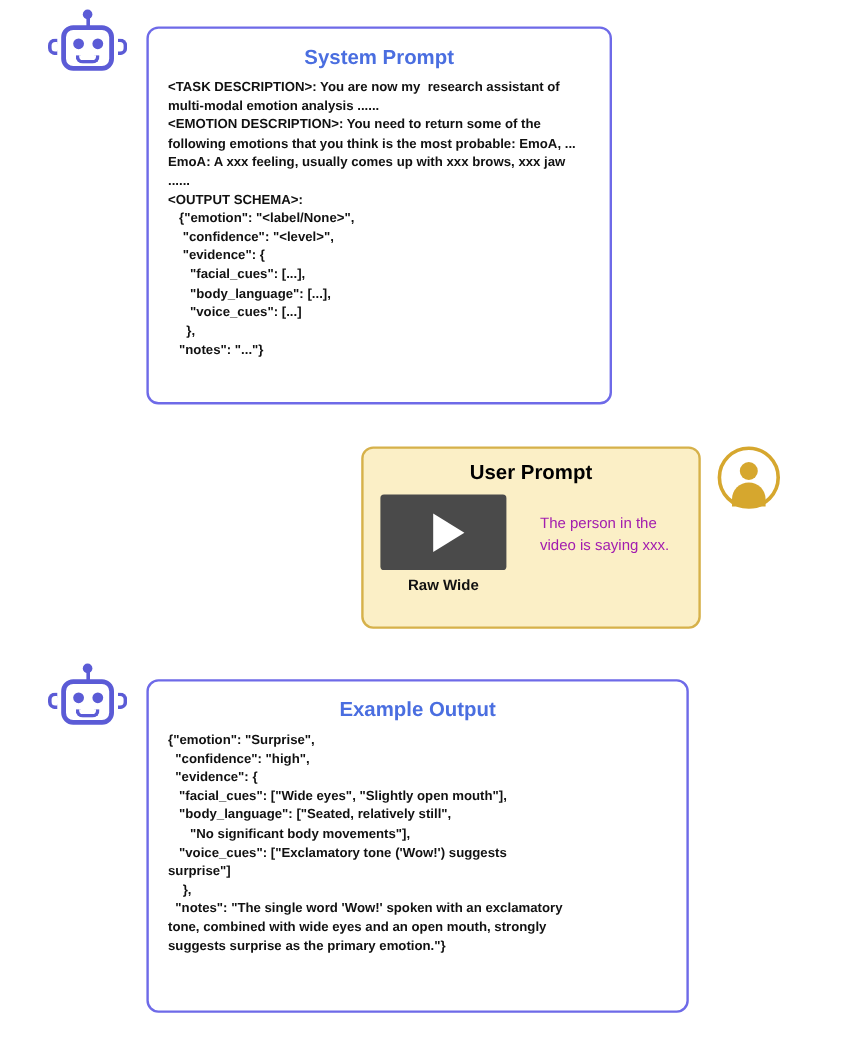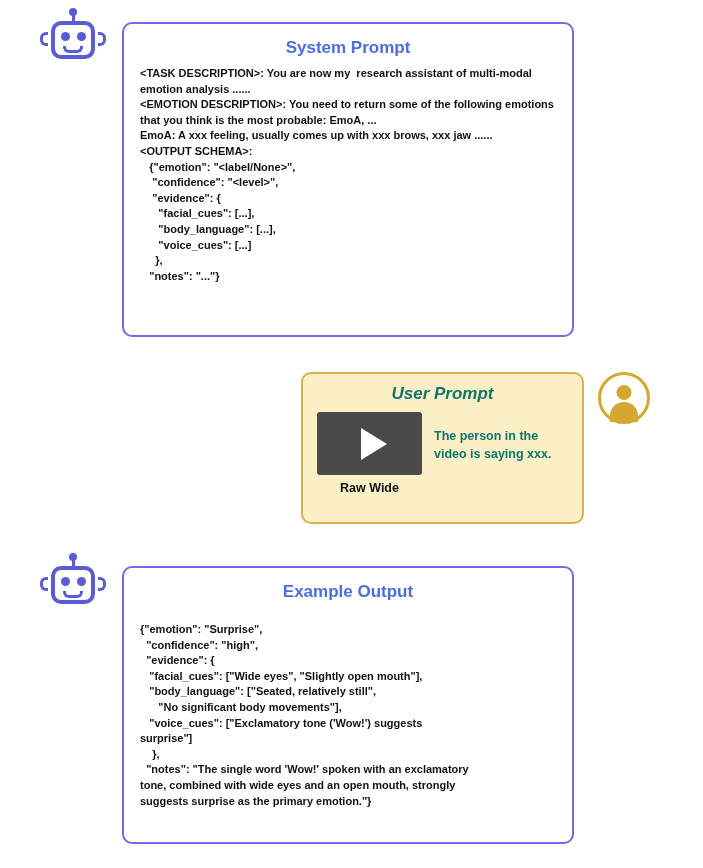--- a/index.html
+++ b/index.html
@@ -131,35 +131,35 @@
   .card.gold {
     border: 2px solid #d6b14a;
     background: #fbefc6;
   }
   .card-title {
     text-align: center;
     font-weight: bold;
     font-size: 17px;
   }
   .card.blue .card-title { color: #4a6ee0; }
-  .card.gold .card-title { color: #0f766e; font-style: italic; }
+  .card.gold .card-title { color: #000000; }
 
   .body-text {
     font-size: 11px;
     line-height: 1.42;
     color: #111111;
     font-weight: bold;
     white-space: pre-wrap;
   }
 
   
   #system-card {
     left: 122px;
     top: 22px;
-    width: 452px;
+    width: 388px;
     height: 315px;
     padding: 14px 16px 10px 16px;
   }
   #system-card .card-title { margin-bottom: 8px; }
 
   
   #user-card {
     left: 301px;
     top: 372px;
     width: 283px;
@@ -193,35 +193,36 @@
   .video-caption {
     margin-top: 6px;
     font-size: 12.5px;
     font-weight: bold;
     color: #111111;
     text-align: center;
     width: 105px;
   }
   .video-side-text {
     font-size: 12.5px;
-    font-weight: bold;
-    color: #0f766e;
+    font-weight: normal;
+    color: #a21caf;
     line-height: 1.4;
     padding-top: 16px;
+    margin-left: 16px;
   }
 
   
   #output-card {
     left: 122px;
     top: 566px;
     width: 452px;
     height: 278px;
     padding: 14px 16px 10px 16px;
   }
-  #output-card .card-title { margin-bottom: 20px; }
+  #output-card .card-title { margin-bottom: 8px; }
 
   
   #robot-top { left: 40px; top: 8px; }
   #robot-bottom { left: 40px; top: 553px; }
   #user-icon { left: 598px; top: 372px; }
 </style>
 </head>
 <body>
 
 <div class="stage">

